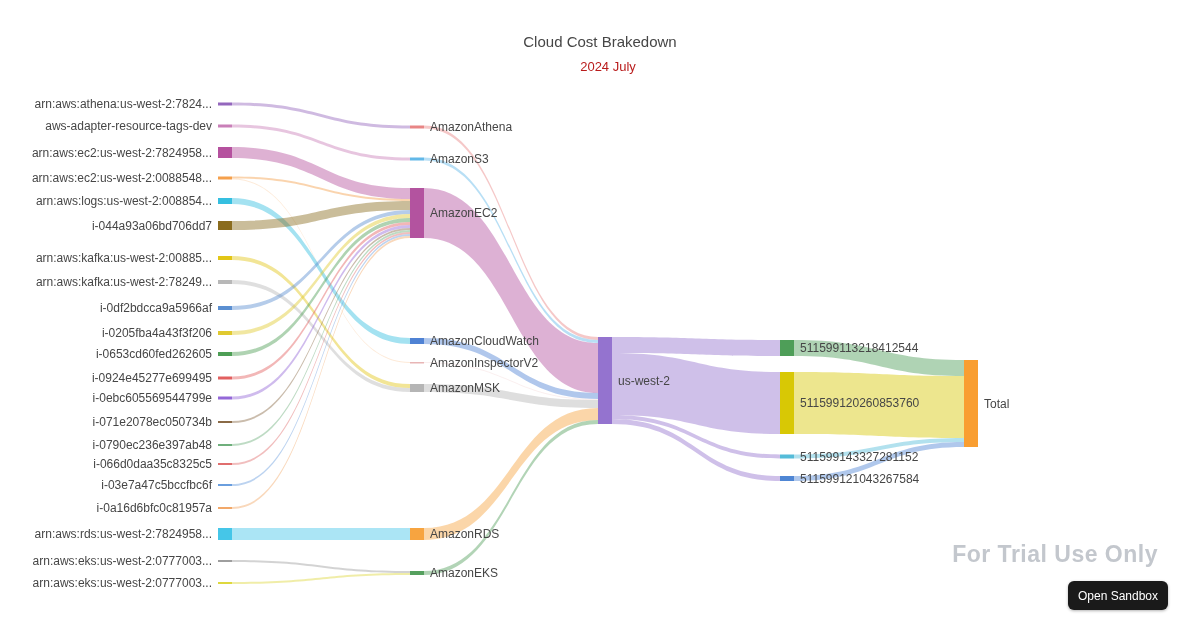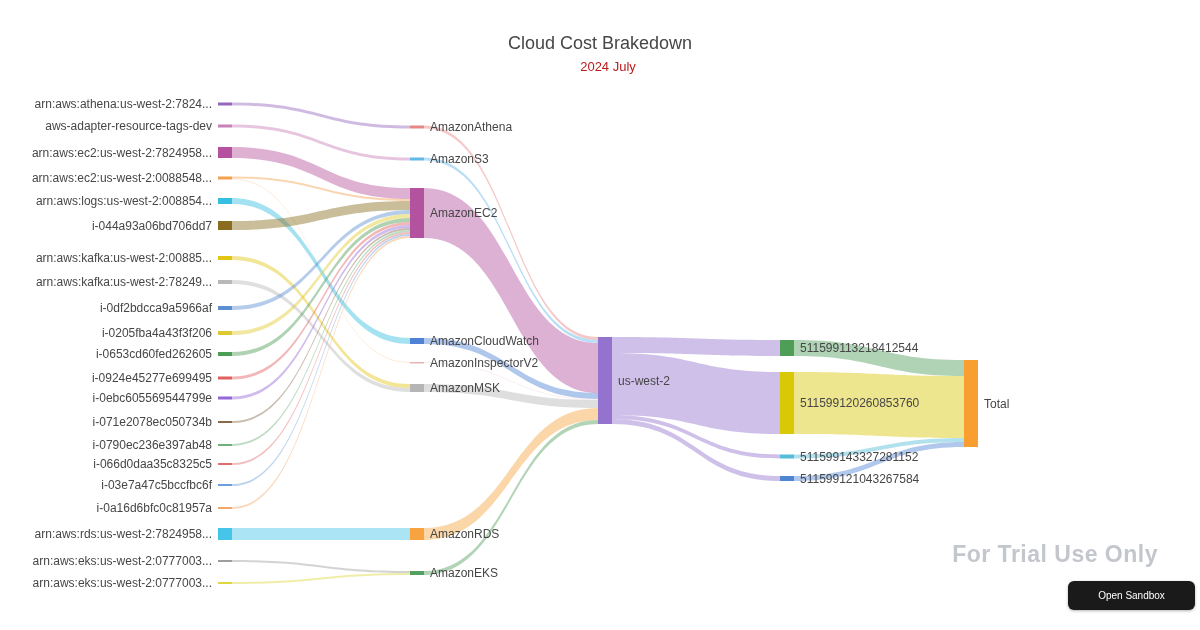--- a/index.html
+++ b/index.html
@@ -1,30 +1,30 @@
 <!DOCTYPE html>
 <html><head>
 <meta charset="utf-8">
 <style>
   html,body{margin:0;padding:0;background:#fff;}
   .canvas{position:relative;width:1200px;height:630px;background:#ffffff;overflow:hidden;
           font-family:"Liberation Sans", sans-serif;}
   .chart-title{position:absolute;top:33px;left:0;width:100%;text-align:center;
-               font-size:18px;color:#464646;}
+               font-size:15px;color:#464646;}
   .chart-subtitle{position:absolute;top:59px;left:8px;width:100%;text-align:center;
                   font-size:13px;color:#b91c1c;}
   .sankey-svg{position:absolute;left:0;top:0;}
   .watermark{position:absolute;top:536px;right:42px;text-align:right;
              font-weight:bold;color:#b2b6bd;user-select:none;}
   .wm-line1{display:flex;align-items:center;justify-content:flex-end;gap:9px;
             font-size:27px;letter-spacing:0.5px;}
   .wm-line2{font-size:23px;color:#c3c7cd;margin-top:5px;letter-spacing:0.5px;}
-  .sandbox-btn{position:absolute;left:1068px;top:581px;width:127px;height:29px;
+  .sandbox-btn{position:absolute;left:1068px;top:581px;width:100px;height:29px;
                background:#1a1a1a;color:#ffffff;border-radius:6px;border:none;
-               font-size:10px;font-family:"Liberation Sans", sans-serif;
+               font-size:12px;font-family:"Liberation Sans", sans-serif;
                display:flex;align-items:center;justify-content:center;cursor:pointer;
                box-shadow:0 1px 3px rgba(0,0,0,.3);z-index:5;}
 </style>
 </head>
 <body>
 
 <div class="canvas">
 
   <svg class="sankey-svg" width="1200" height="630" viewBox="0 0 1200 630" xmlns="http://www.w3.org/2000/svg">
       <path d="M 232 102.5 C 321 102.5, 321 125.5, 410 125.5 L 410 128.5 C 321 128.5, 321 105.5, 232 105.5 Z" fill="#9467bd" fill-opacity="0.45"></path>

